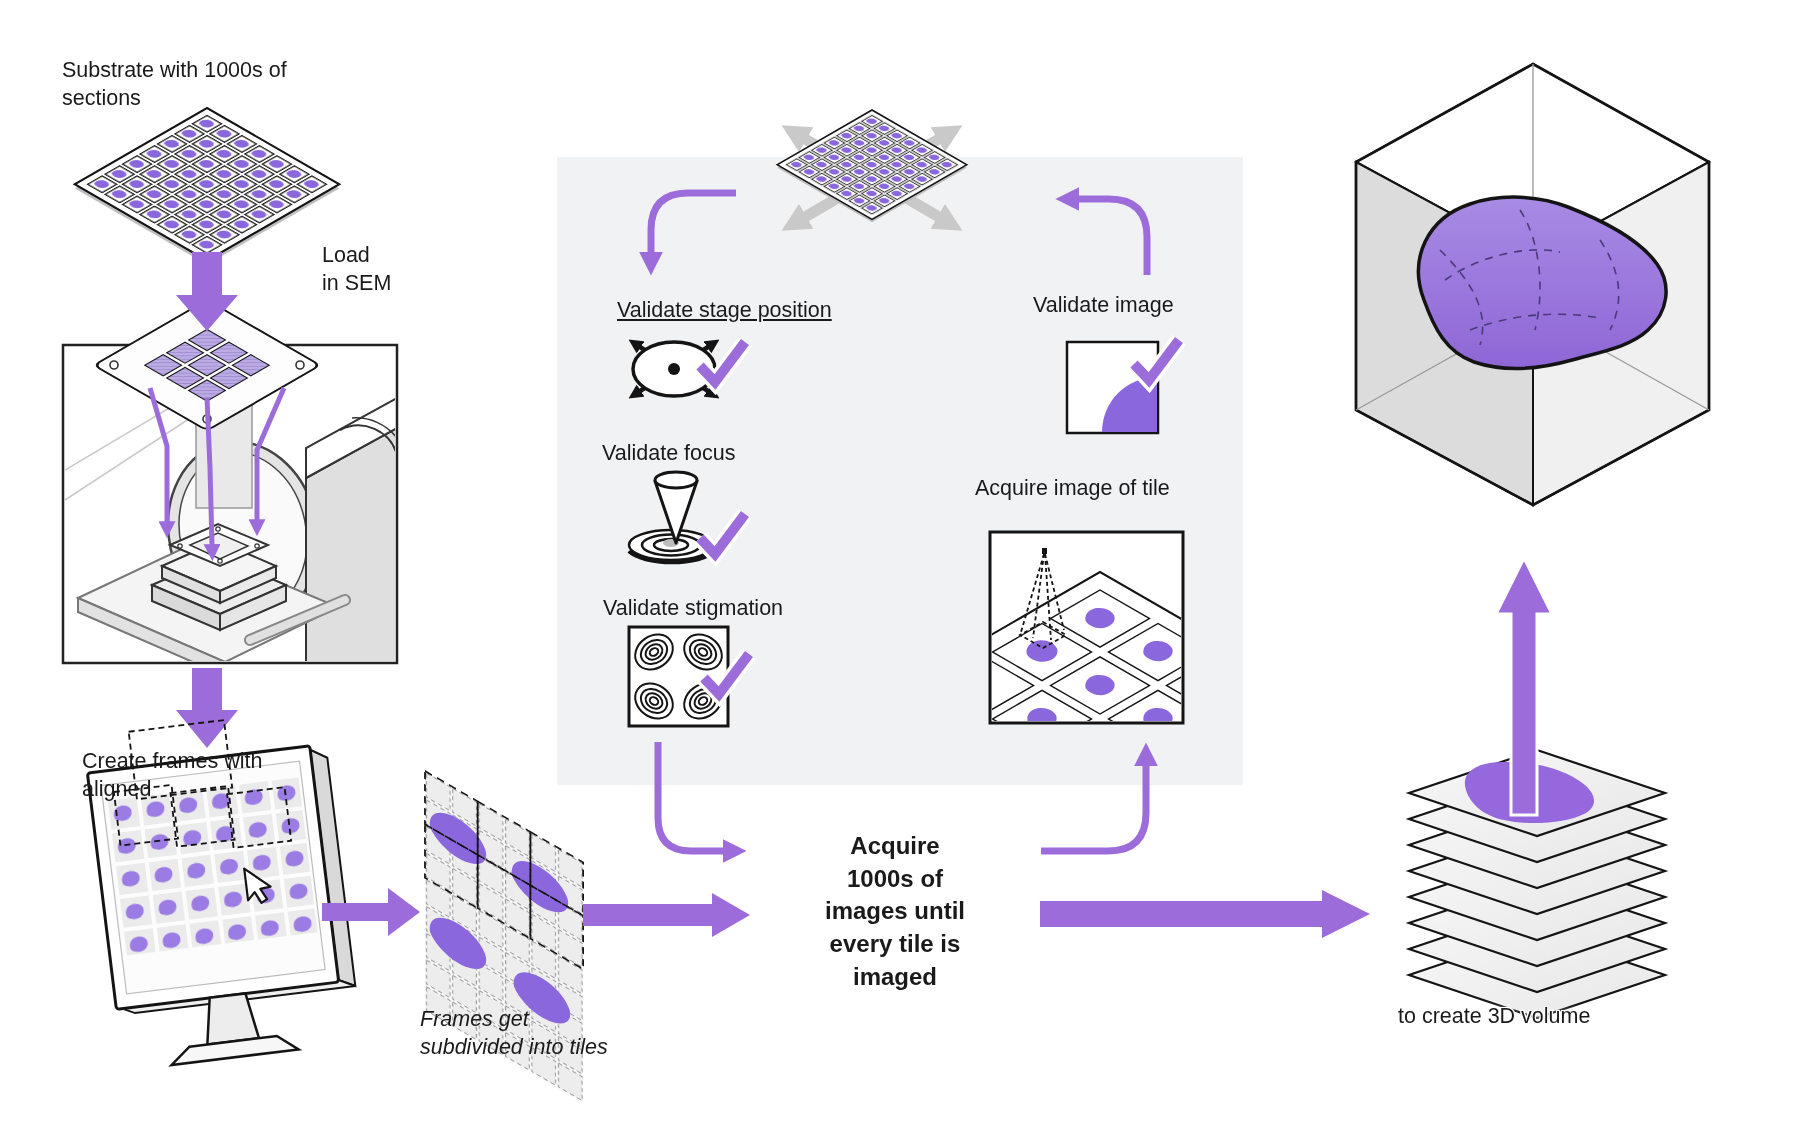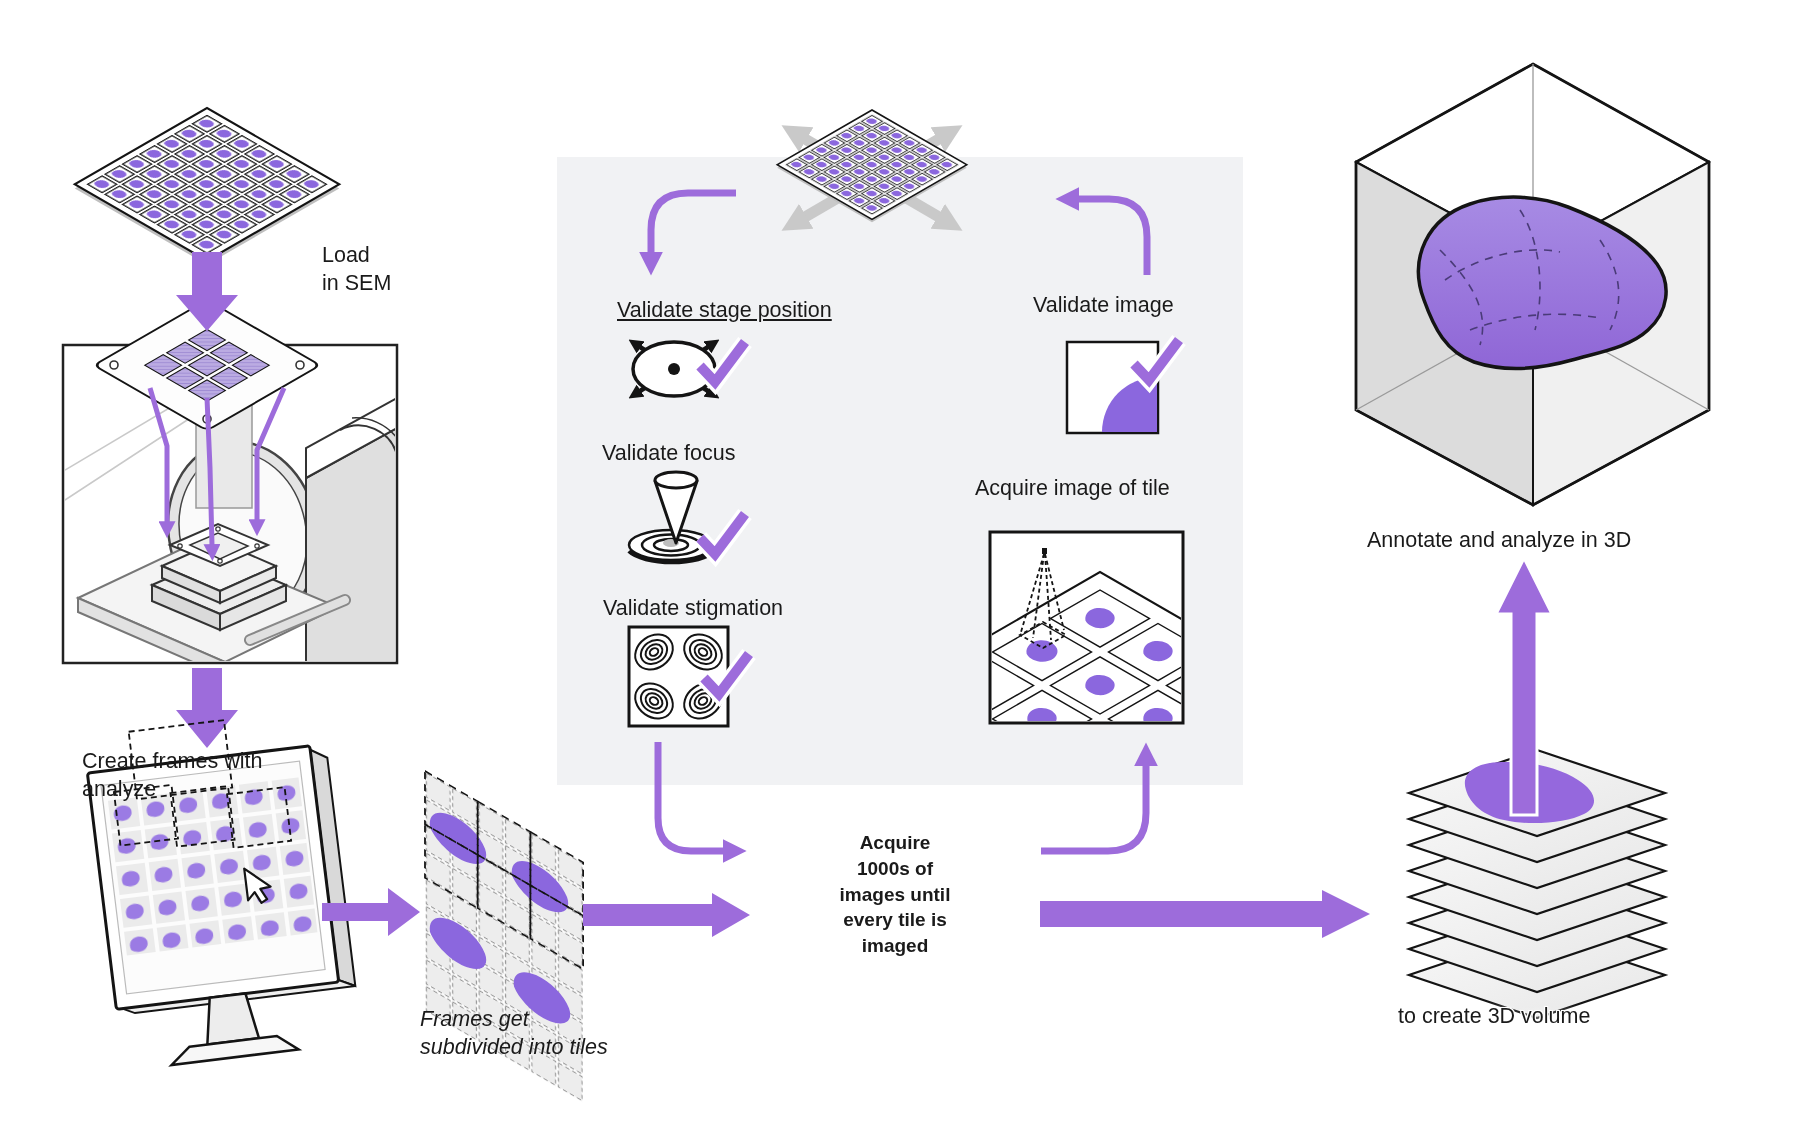--- a/index.html
+++ b/index.html
@@ -1,21 +1,21 @@
 <!DOCTYPE html>
 <html><head>
 <meta charset="utf-8">
 <style>
   html,body{margin:0;padding:0;background:#ffffff;}
   .canvas{position:relative;width:1800px;height:1124px;background:#ffffff;overflow:hidden;
           font-family:"Liberation Sans", sans-serif;color:#1a1a1a;}
   .panel{position:absolute;left:557px;top:157px;width:686px;height:628px;background:#F1F2F4;}
   svg.art{position:absolute;left:0;top:0;z-index:2;}
   .lbl{position:absolute;z-index:5;font-size:21.5px;line-height:1.28;font-weight:400;color:#1a1a1a;}
-  .lbl.bold{font-weight:700;font-size:19px;line-height:1.36;text-align:center;}
+  .lbl.bold{font-weight:700;font-size:24px;line-height:1.36;text-align:center;}
   .halo{text-shadow:0 1px 0 #fff,0 -1px 0 #fff,1px 0 0 #fff,-1px 0 0 #fff,
         1px 1px 0 #fff,-1px -1px 0 #fff,1px -1px 0 #fff,-1px 1px 0 #fff,0 0 6px #fff;}
 </style>
 </head>
 <body>
 
 <div class="canvas">
 
   <div class="panel"></div>
 
@@ -325,42 +325,45 @@
       <g fill="none" stroke="#4A3B78" stroke-width="1.6" stroke-dasharray="8 7">
         <path d="M1445 280 C1480 255 1530 245 1560 252"></path>
         <path d="M1470 330 C1510 315 1555 310 1600 318"></path>
         <path d="M1520 210 C1540 240 1545 290 1535 330"></path>
         <path d="M1600 240 C1620 270 1625 300 1610 330"></path>
         <path d="M1440 250 C1470 280 1490 310 1480 345"></path>
       </g>
     </g>
   </svg>
 
+  <div class="lbl" style="left:62px;top:57px;width:260px;">
+    <div>Substrate with 1000s of</div>
+    <div>sections</div>
+  </div>
   <div class="lbl" style="left:322px;top:242px;width:100px;">
     <div>Load</div>
     <div>in SEM</div>
   </div>
   <div class="lbl" style="left:82px;top:748px;width:220px;">
     <div>Create frames with</div>
-    <div>analyze</div>
+    <div>aligned</div>
   </div>
   <div class="lbl" style="left:420px;top:1006px;width:240px;font-style:italic;">
     <div>Frames get</div>
     <div>subdivided into tiles</div>
   </div>
   <div class="lbl" style="left:617px;top:297px;text-decoration:underline;">Validate stage position</div>
   <div class="lbl" style="left:602px;top:440px;">Validate focus</div>
   <div class="lbl" style="left:603px;top:595px;">Validate stigmation</div>
   <div class="lbl" style="left:1005px;top:292px;margin-left:28px;">Validate image</div>
   <div class="lbl" style="left:975px;top:475px;">Acquire image of tile</div>
   <div class="lbl bold" style="left:795px;top:830px;width:200px;">
     <div>Acquire</div>
     <div>1000s of</div>
     <div>images until</div>
     <div>every tile is</div>
     <div>imaged</div>
   </div>
   <div class="lbl halo" style="left:1398px;top:1003px;width:330px;">
     <div>to create 3D volume</div>
   </div>
-  <div class="lbl" style="left:1367px;top:527px;width:340px;">Annotate and analyze in 3D</div>
 
 </div>
 
 </body></html>

